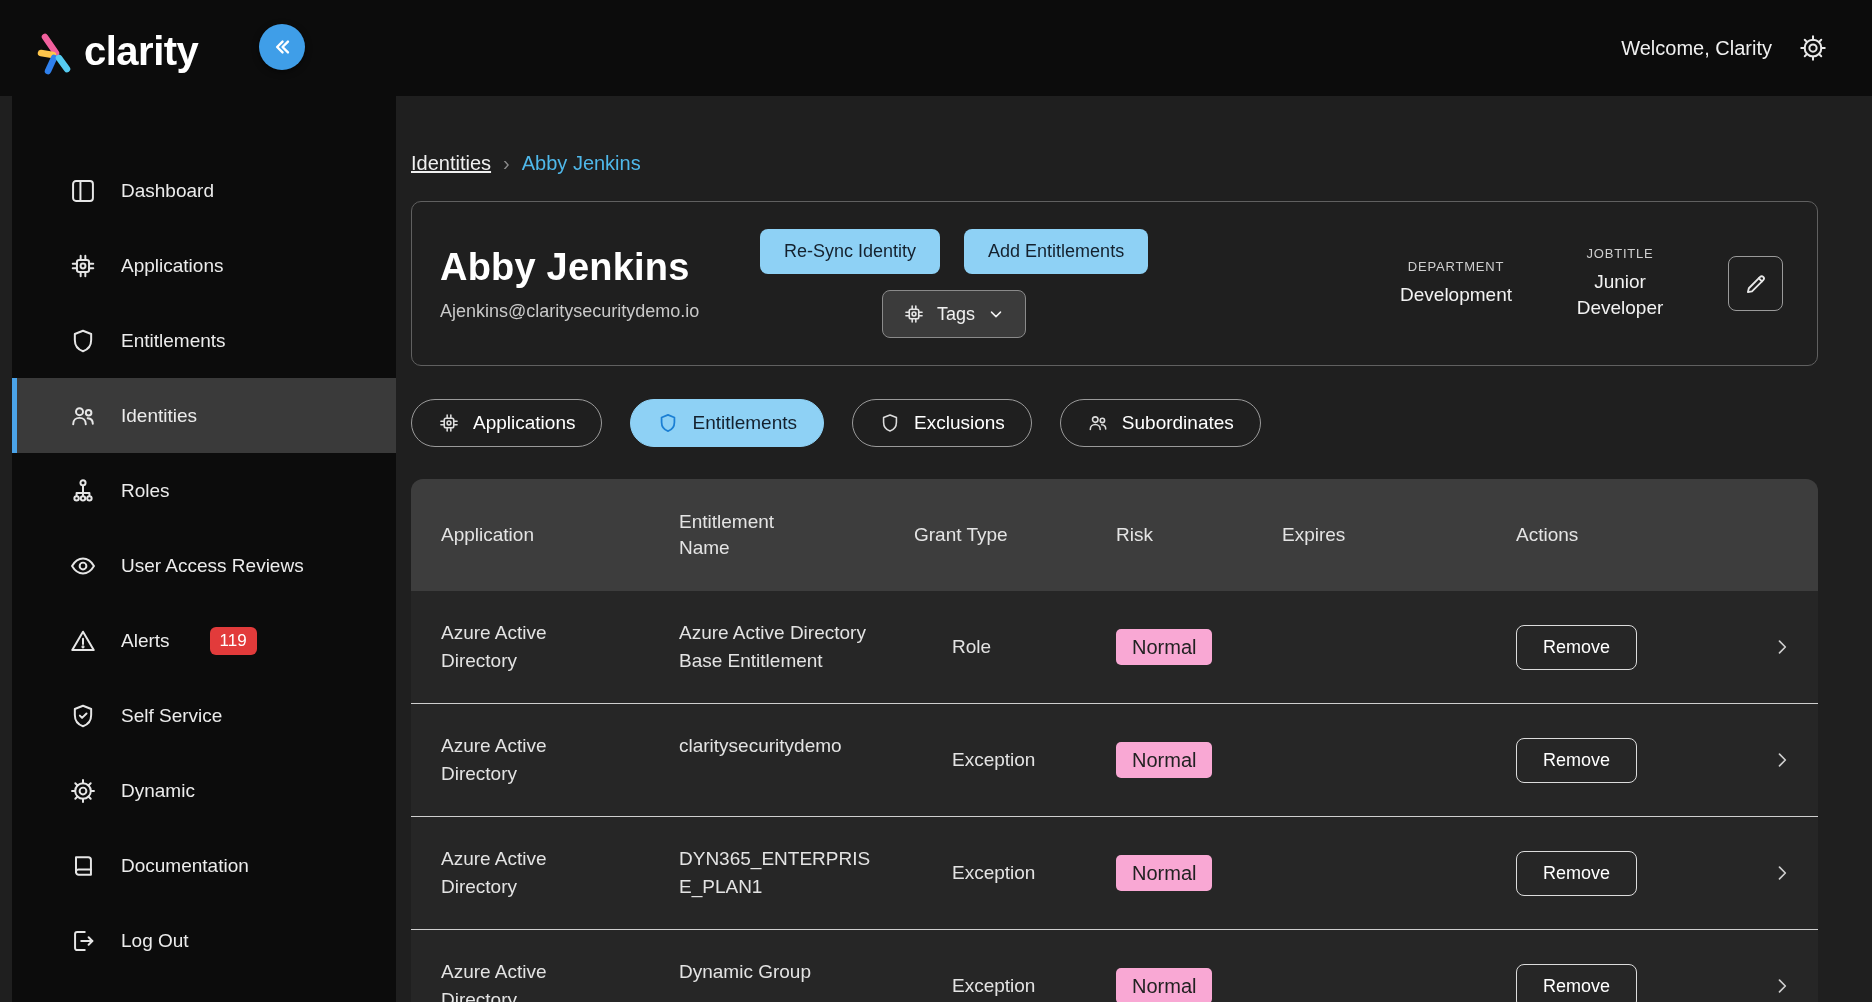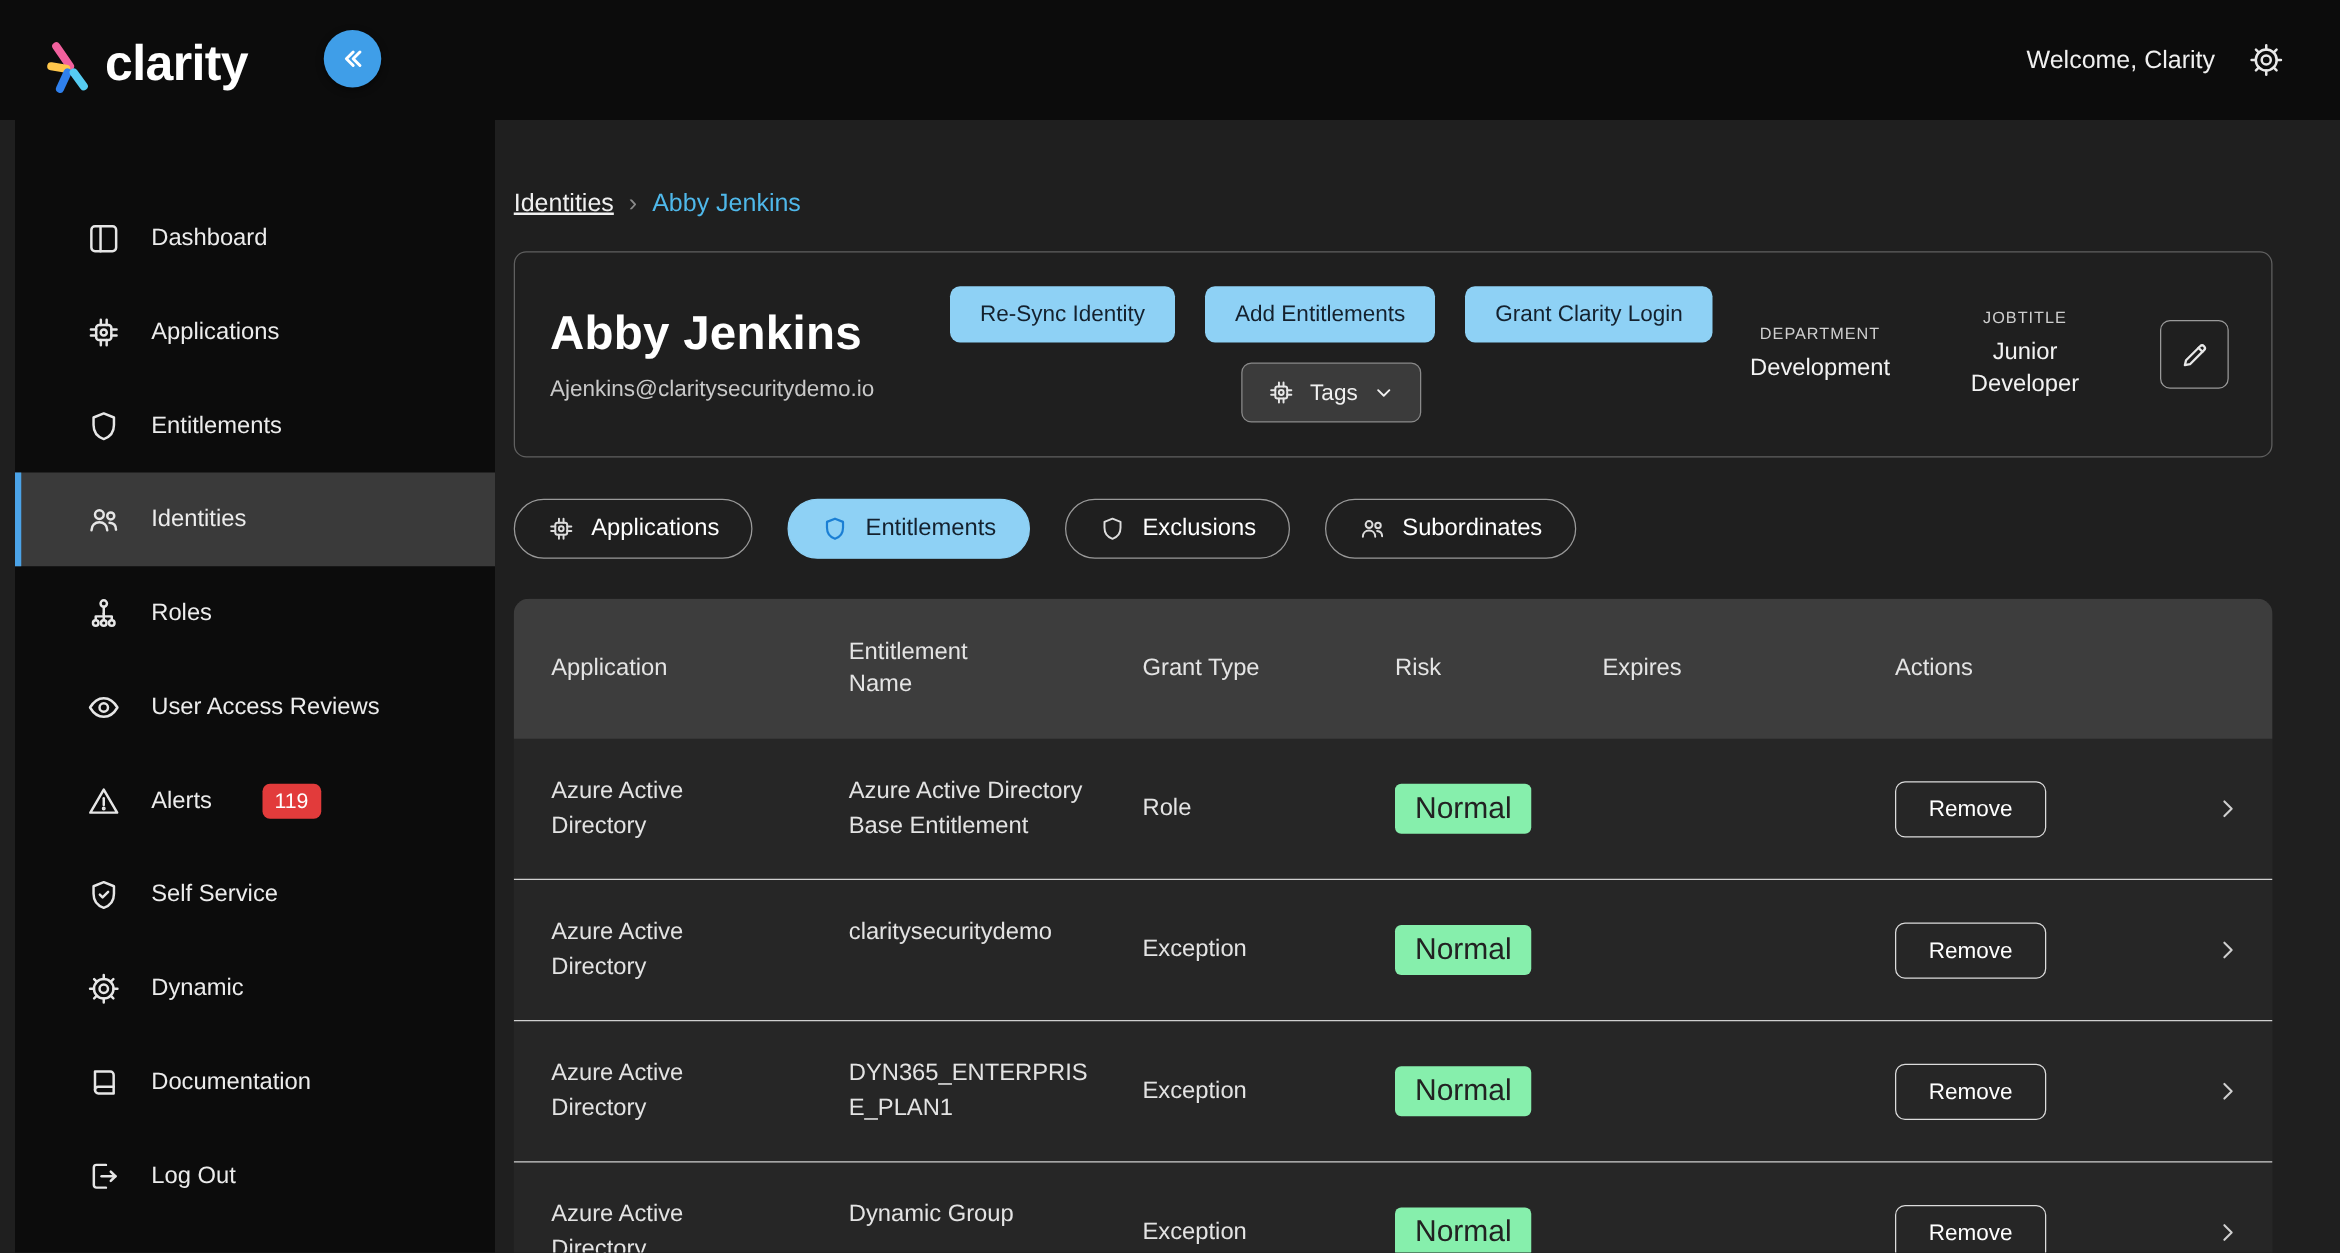--- a/index.html
+++ b/index.html
@@ -119,26 +119,26 @@
   .th-entitlement { max-width:140px; }
   .trow {
     display:grid; grid-template-columns:238px 235px 202px 166px 234px 1fr;
     padding:28px 0 28px 30px; position:relative;
     font-size:19px; color:#e3e3e3; line-height:28px; cursor:pointer;
   }
   .trow + .trow { border-top:1px solid #cfcfcf; }
   .cell-app { max-width:150px; }
   .cell-ent { max-width:200px; overflow-wrap:break-word; word-wrap:break-word; }
   .risk-badge {
-    display:inline-block; background:#86efac; color:#222222;
-    padding:8px 16px; border-radius:5px; font-size:24px; line-height:1;
+    display:inline-block; background:#f9a8d4; color:#222222;
+    padding:8px 16px; border-radius:5px; font-size:20px; line-height:1;
     align-self:start;
   }
   .cell-risk { align-self:center; }
-  .cell-mid { align-self:center; }
+  .cell-mid { align-self:center;margin-left:38px; }
   .remove-btn {
     border:1px solid #dcdcdc; background:transparent; color:#ffffff;
     font-size:18px; font-family:inherit; padding:11px 26px; border-radius:8px; cursor:pointer;
     align-self:center; justify-self:start;
   }
   .row-chevron {
     position:absolute; right:26px; top:50%; transform:translateY(-50%);
     color:#cfcfcf; cursor:pointer;
   }
 </style>
@@ -314,21 +314,20 @@
   <section class="profile-card">
     <div class="identity-block">
       <div class="identity-name">Abby Jenkins</div>
       <div class="identity-email">Ajenkins@claritysecuritydemo.io</div>
     </div>
 
     <div class="card-actions">
       <div class="action-row">
         <button class="btn-primary">Re-Sync Identity</button>
         <button class="btn-primary">Add Entitlements</button>
-        <button class="btn-primary">Grant Clarity Login</button>
       </div>
       <button class="tags-btn">
         <span class="t-chip">
           <svg width="22" height="22" viewBox="0 0 24 24" fill="none" stroke="currentColor" stroke-width="1.7" stroke-linecap="round" stroke-linejoin="round">
             <rect x="6.8" y="6.8" width="10.4" height="10.4" rx="2"></rect>
               <circle cx="12" cy="12" r="2.1"></circle>
             <path d="M10 3.2 V6.8 M14 3.2 V6.8 M10 17.2 V20.8 M14 17.2 V20.8 M3.2 10 H6.8 M3.2 14 H6.8 M17.2 10 H20.8 M17.2 14 H20.8"></path>
           </svg>
         </span>
         <span>Tags</span>

